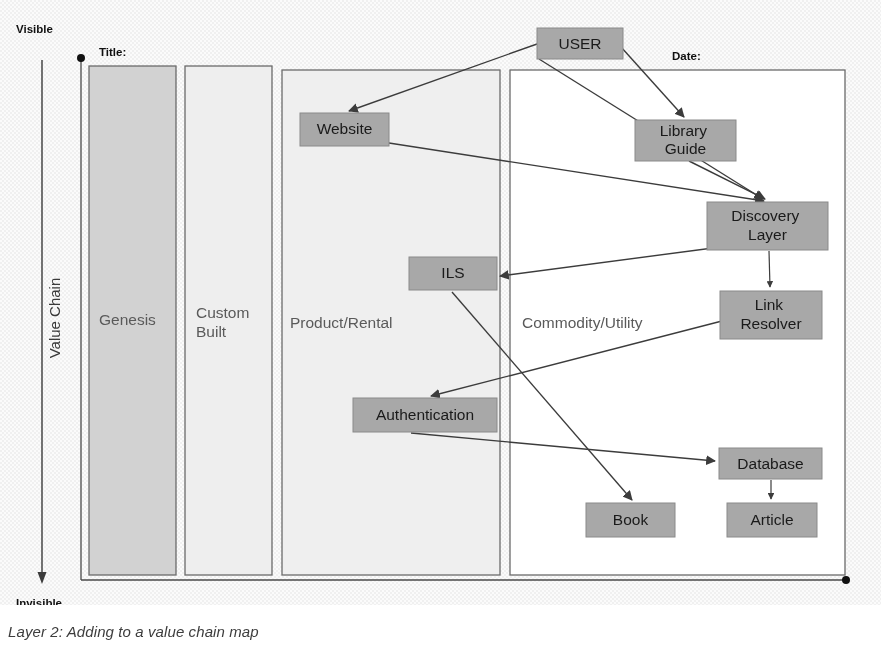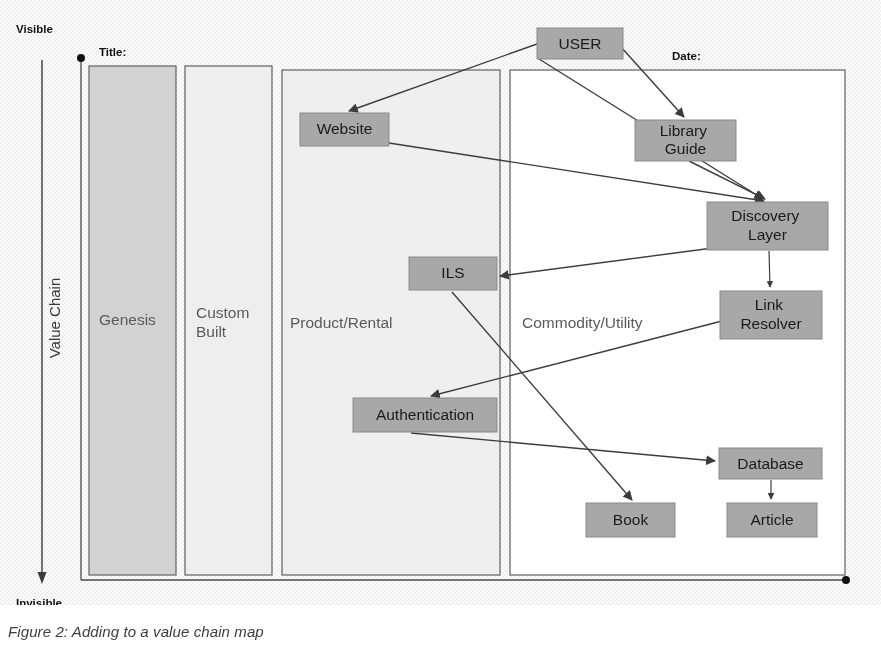--- a/index.html
+++ b/index.html
@@ -166,14 +166,14 @@
       </g>
 
       <g>
         <rect x="727" y="503" width="90" height="34" fill="#a8a8a8" stroke="#8a8a8a" stroke-width="1"></rect>
         <text class="node-label" x="772" y="520.5">Article</text>
       </g>
 
     </g>
   </svg>
 
-  <div class="cap">Figure 2: Adding to a value chain map</div>
+  <div class="cap">Layer 2: Adding to a value chain map</div>
 </div>
 
 </body></html>

